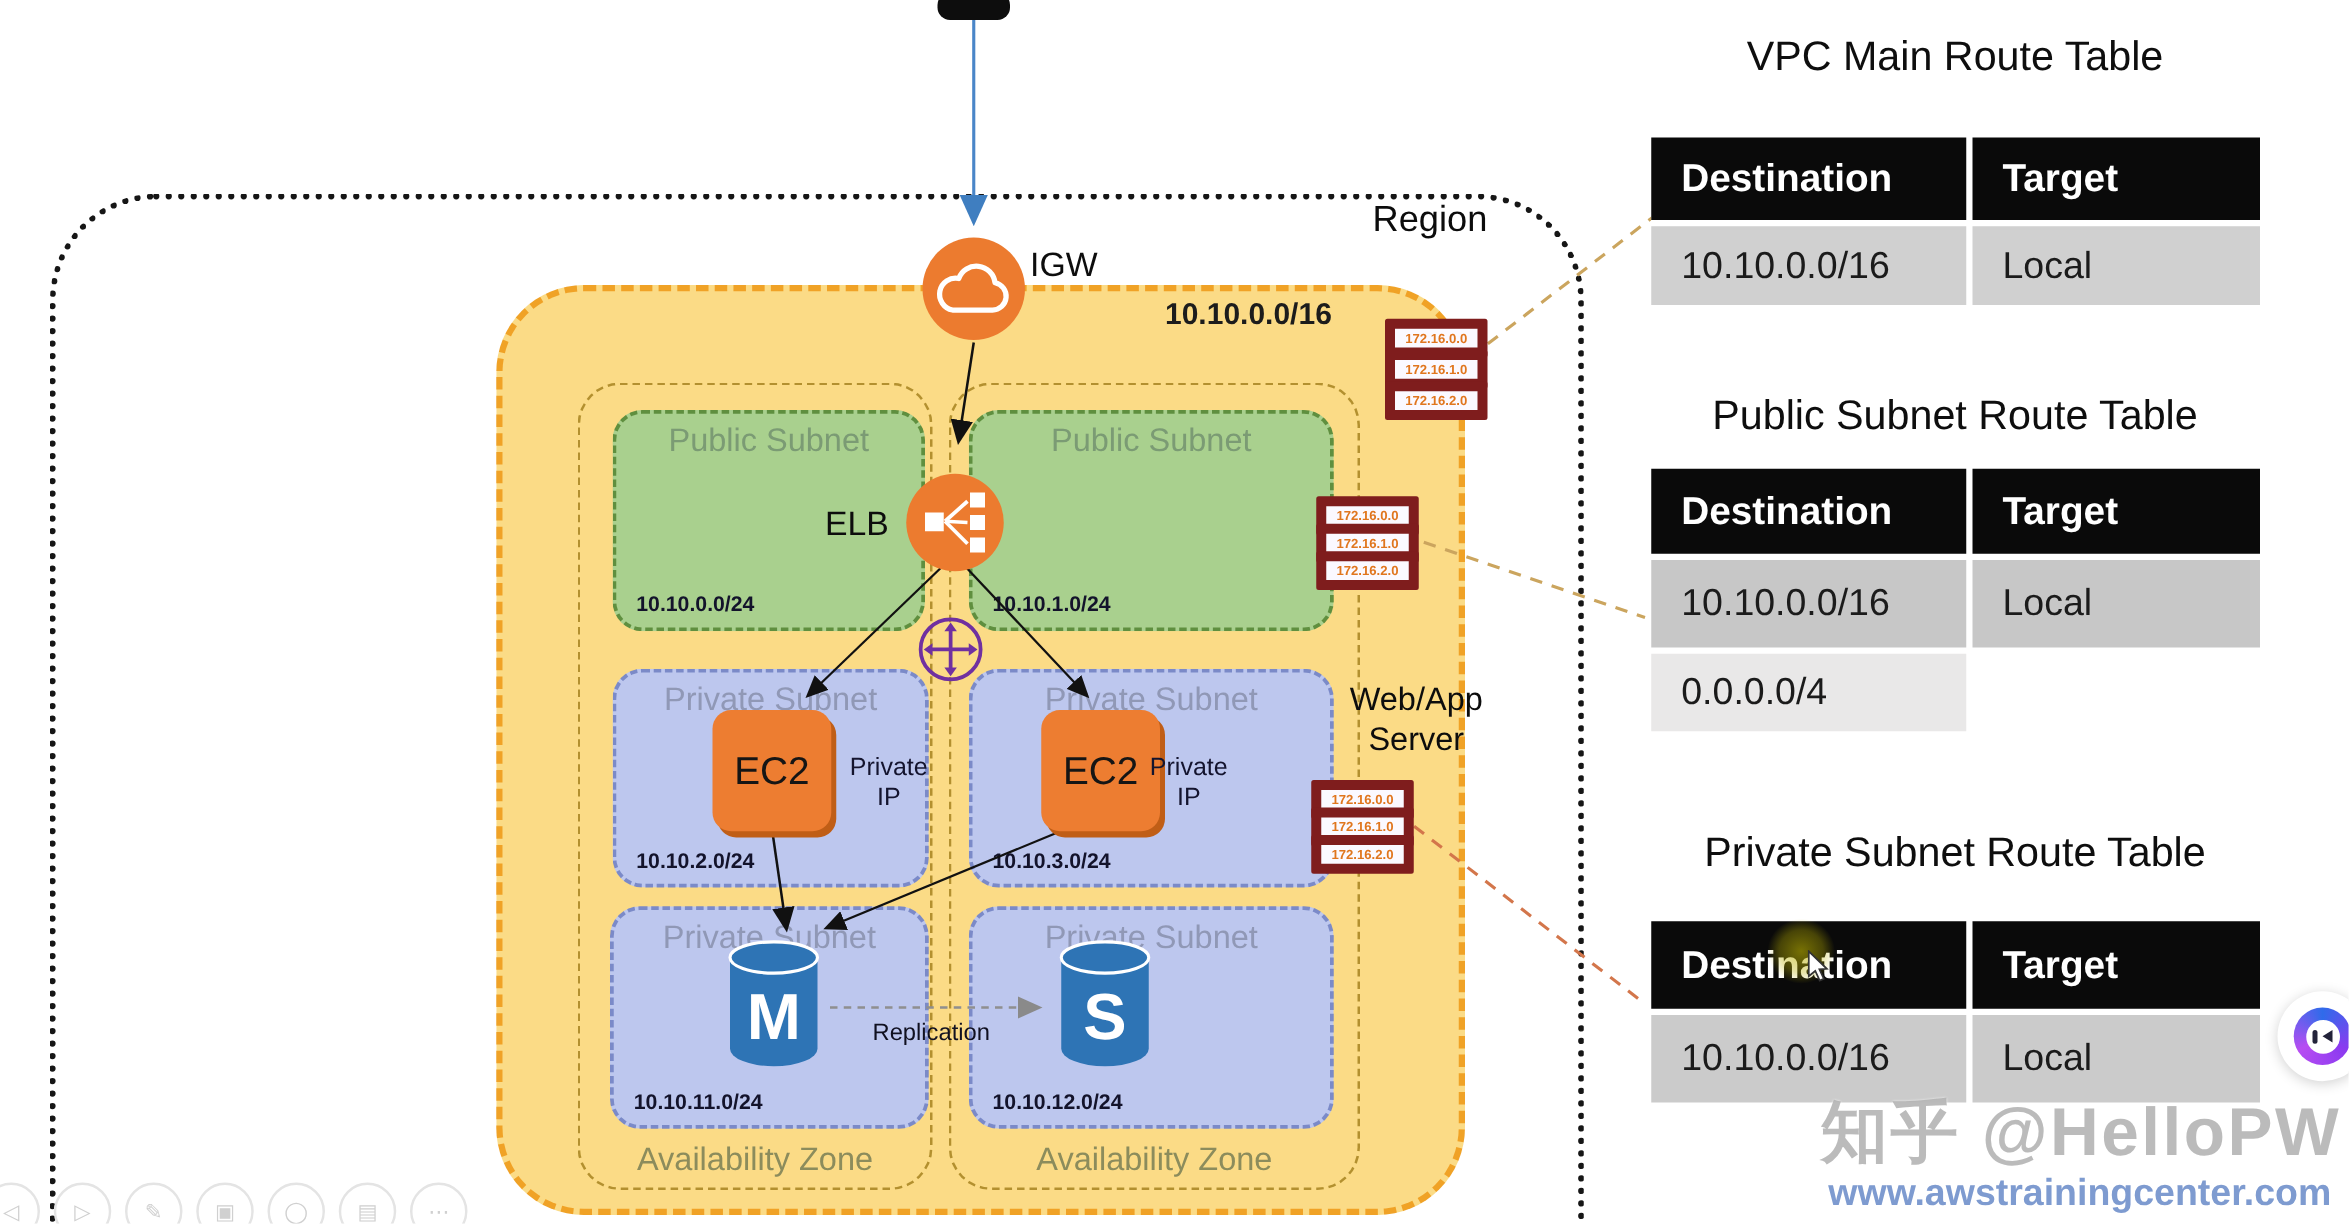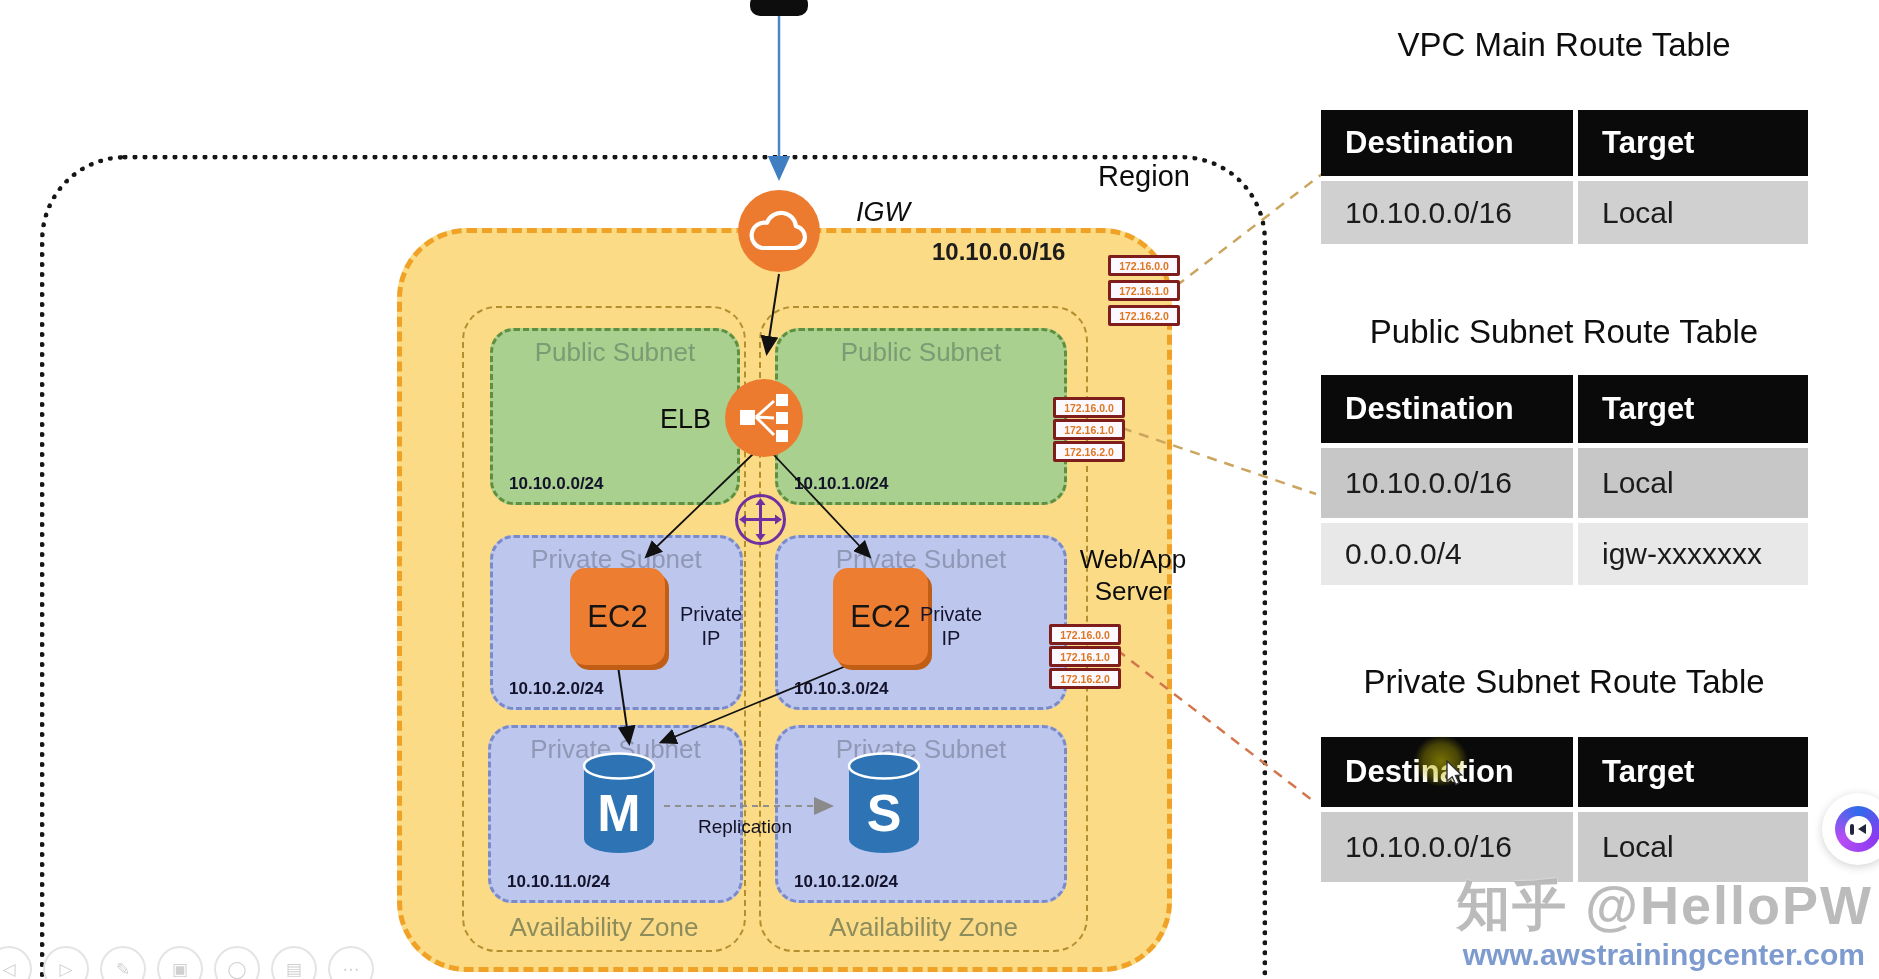--- a/index.html
+++ b/index.html
@@ -37,39 +37,39 @@
   .sn6{left:775px;top:725px;width:292px;height:178px;}
 
   
   .vpc-icon{left:398px;top:208px;width:120px;height:86px;}
   .vpc-pill{position:absolute;left:20px;top:40px;width:86px;height:38px;background:#8A7340;border-radius:19px;
             display:flex;align-items:center;justify-content:center;font-weight:bold;font-size:27px;color:#F2E9C9;letter-spacing:1px;}
 
   
   .aws-circle{border-radius:50%;background:#EC7B2F;display:flex;align-items:center;justify-content:center;}
   .igw-circle{left:738px;top:190px;width:82px;height:82px;}
-  .igw-label{left:856px;top:197px;font-size:27px;color:#0d0d0d;font-style:italic;}
+  .igw-label{left:824px;top:197px;font-size:27px;color:#0d0d0d;}
   .elb-circle{left:725px;top:379px;width:78px;height:78px;}
   .elb-label{left:660px;top:404px;font-size:27px;color:#0d0d0d;}
   .router-icon{left:733px;top:492px;width:55px;height:55px;}
 
   
   .ec2{background:#ED7D31;border-radius:15px;box-shadow:4px 5px 0 #C05E16;display:flex;align-items:center;justify-content:center;
        font-size:31px;color:#151515;}
   .ec2-l{left:570px;top:568px;width:95px;height:97px;}
   .ec2-r{left:833px;top:568px;width:95px;height:97px;}
   .pip{font-size:20px;color:#14142e;text-align:center;line-height:24px;}
   .pip-l{left:672px;top:602px;width:78px;}
   .pip-r{left:912px;top:602px;width:78px;}
 
   .repl-label{left:698px;top:816px;font-size:19px;color:#101020;}
   .webapp{left:1063px;top:543px;width:140px;text-align:center;font-size:26px;color:#0d0d0d;line-height:32px;}
 
   
-  .chip{width:66px;height:15px;border:3px solid #7f1d1d;background:#FBF9FF;border-radius:2px;
+  .chip{width:66px;height:15px;border:8px solid #7f1d1d;background:#FBF9FF;border-radius:2px;
         font-size:10.5px;font-weight:bold;color:#E0761E;display:flex;align-items:center;justify-content:center;letter-spacing:0;}
 
   
   .rt-title{font-size:33px;color:#0e0e0e;text-align:center;width:492px;left:1318px;}
   .rt-grid{left:1321px;width:487px;display:grid;grid-template-columns:252px 230px;gap:5px;background:#fff;}
   .rt-h{background:#0A0A0A;color:#fff;font-weight:bold;font-size:31px;display:flex;align-items:center;padding-left:24px;box-sizing:border-box;}
   .rt-c{font-size:30px;color:#1b1b1b;display:flex;align-items:center;padding-left:24px;box-sizing:border-box;}
 
   
   .wm1{right:6px;top:870px;font-size:54px;font-weight:bold;color:rgba(172,172,172,0.82);letter-spacing:2px;text-shadow:0 0 2px rgba(255,255,255,.8);}
@@ -246,21 +246,20 @@
     <div class="rt-c" style="background:#D0D0D0;">Local</div>
   </div>
 
   <div class="abs rt-title" style="top:313px;">Public Subnet Route Table</div>
   <div class="abs rt-grid" style="top:375px;grid-template-rows:68px 70px 62px;">
     <div class="rt-h">Destination</div>
     <div class="rt-h">Target</div>
     <div class="rt-c" style="background:#C7C7C7;">10.10.0.0/16</div>
     <div class="rt-c" style="background:#C7C7C7;">Local</div>
     <div class="rt-c" style="background:#E9E8E8;">0.0.0.0/4</div>
-    <div class="rt-c" style="background:#E9E8E8;">igw-xxxxxxx</div>
   </div>
 
   <div class="abs rt-title" style="top:663px;">Private Subnet Route Table</div>
   <div class="abs rt-grid" style="top:737px;grid-template-rows:70px 70px;">
     <div class="rt-h">Destination</div>
     <div class="rt-h">Target</div>
     <div class="rt-c" style="background:#CBCBCB;">10.10.0.0/16</div>
     <div class="rt-c" style="background:#CBCBCB;">Local</div>
   </div>
 

